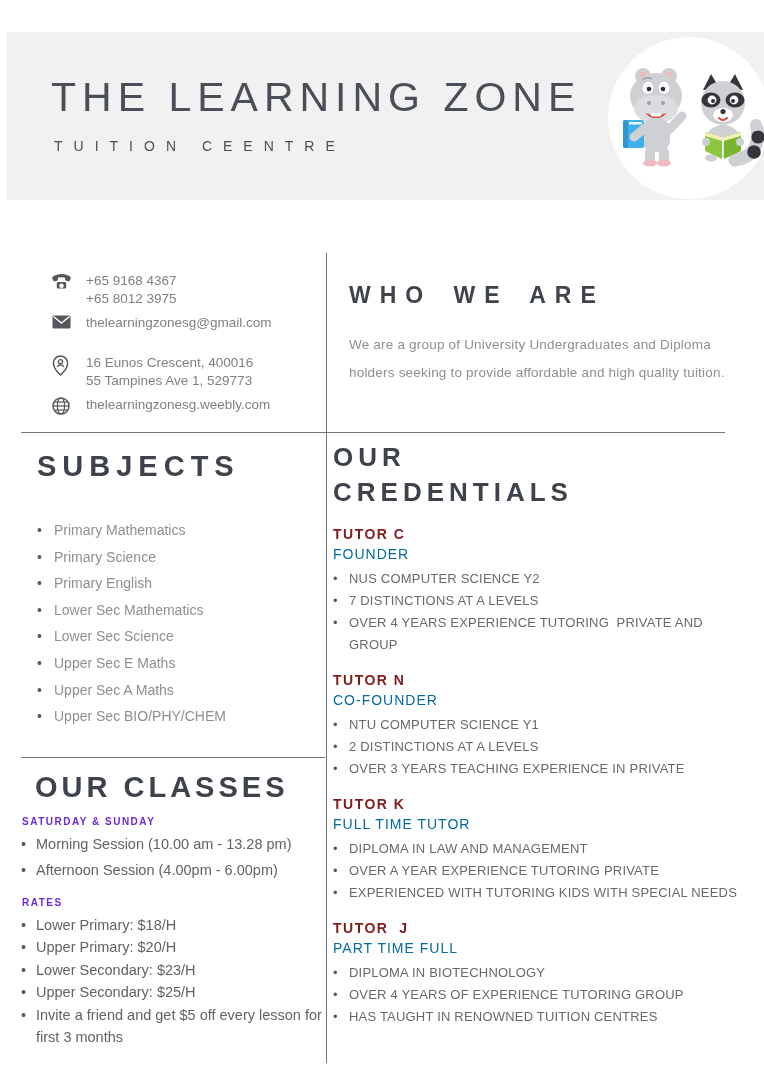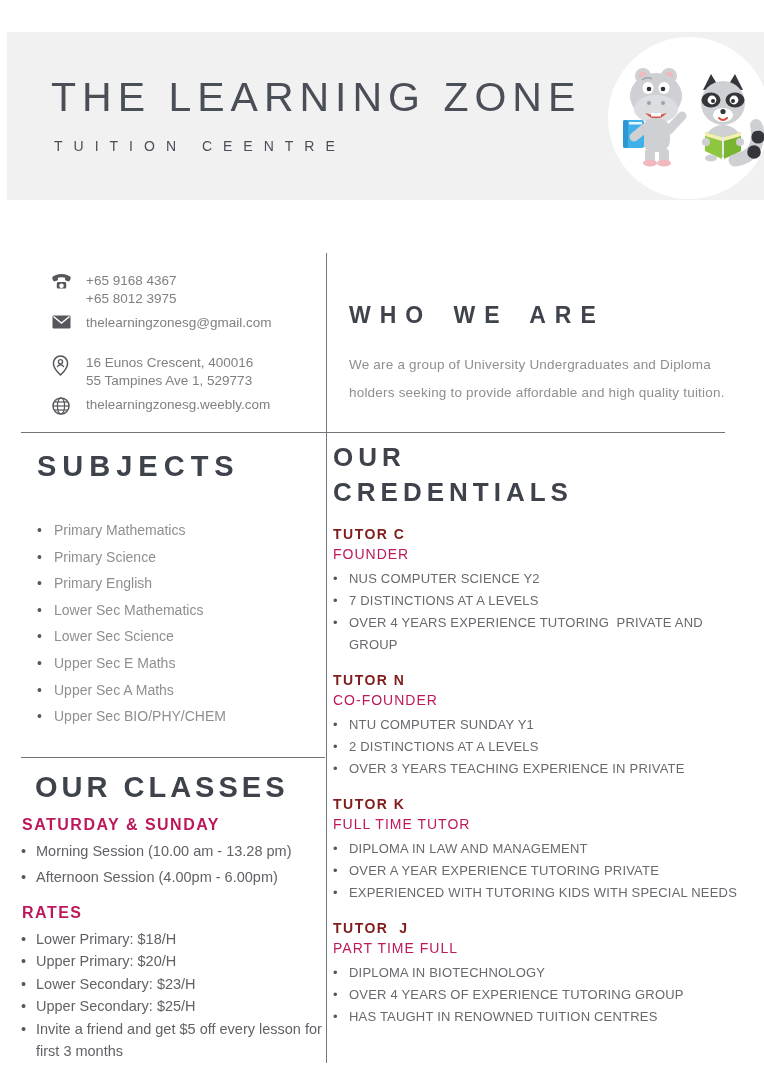--- a/index.html
+++ b/index.html
@@ -21,52 +21,52 @@
 
   
   .contact{position:absolute;left:45px;top:272px;width:265px;font-size:13.5px;color:#7f8083;}
   .c-row{display:flex;align-items:flex-start;margin-bottom:6px;}
   .c-ico{width:34px;flex:0 0 34px;padding-top:1px;color:#55575c;}
   .c-ico svg{display:block;}
   .c-txt{line-height:18px;}
   .c-gap{height:16px;}
 
   
-  .who{position:absolute;left:342px;top:302px;width:402px;}
+  .who{position:absolute;left:342px;top:282px;width:402px;}
   .who h2{margin:0 0 22px 0;font-size:23px;font-weight:700;letter-spacing:9px;word-spacing:6px;color:#3f444c;}
   .who p{margin:0;font-size:13.5px;line-height:28px;color:#8e8f92;letter-spacing:.2px;}
 
   
   .big-h{font-weight:700;color:#3e434b;margin:0;}
 
   
   .subjects{position:absolute;left:30px;top:450px;width:280px;}
   .subjects .big-h{font-size:29px;letter-spacing:6px;margin-bottom:34px;}
   ul.dotlist{list-style:none;margin:0;padding:0;}
   ul.dotlist li{position:relative;padding-left:17px;color:#8e8f92;}
   ul.dotlist li::before{content:"•";position:absolute;left:0;top:0;color:#55585e;}
   .subjects li{font-size:14px;line-height:26.6px;}
 
   
   .classes{position:absolute;left:14px;top:772px;width:312px;}
   .classes .big-h{font-size:29px;letter-spacing:4px;margin:0 0 14px 14px;line-height:30px;}
-  .mini-h{font-size:16px;font-weight:700;letter-spacing:1.5px;color:#be185d;margin:0 0 4px 1px;}
+  .mini-h{font-size:10px;font-weight:700;letter-spacing:1.5px;color:#6d28d9;margin:0 0 4px 1px;}
   .classes ul.dotlist li{padding-left:15px;font-size:14.5px;color:#606266;}
   .classes ul.sched li{line-height:26px;}
   .classes ul.sched{margin-bottom:14px;}
   .classes .mini-h.rates{margin-top:2px;margin-bottom:6px;}
   .classes ul.rates li{line-height:22.4px;}
 
   
   .creds{position:absolute;left:326px;top:440px;width:420px;}
   .creds .big-h{font-size:26px;letter-spacing:5px;line-height:35px;margin-bottom:16px;}
   .creds .big-h span{display:block;}
   .tutor{margin-bottom:16px;}
   .tutor-name{font-size:14px;font-weight:700;letter-spacing:1.5px;color:#7f1d1d;margin:0 0 4px 0;white-space:pre-wrap;}
-  .tutor-role{font-size:14px;letter-spacing:1px;color:#be185d;margin:0 0 6px 0;}
+  .tutor-role{font-size:14px;letter-spacing:1px;color:#0369a1;margin:0 0 6px 0;}
   .tutor ul.dotlist li{font-size:13px;line-height:22px;color:#67696d;letter-spacing:.2px;padding-left:16px;white-space:pre-wrap;}
 </style>
 </head>
 <body>
 
 <div class="page">
 
   <div class="band"></div>
   <div class="title">THE LEARNING ZONE</div>
   <div class="subtitle">TUITION CEENTRE</div>
@@ -236,21 +236,21 @@
           <li>NUS COMPUTER SCIENCE Y2</li>
           <li>7 DISTINCTIONS AT A LEVELS</li>
           <li>OVER 4 YEARS EXPERIENCE TUTORING  PRIVATE AND GROUP</li>
         </ul>
     </div>
 
     <div class="tutor">
       <div class="tutor-name">TUTOR N</div>
       <div class="tutor-role">CO-FOUNDER</div>
       <ul class="dotlist">
-          <li>NTU COMPUTER SUNDAY Y1</li>
+          <li>NTU COMPUTER SCIENCE Y1</li>
           <li>2 DISTINCTIONS AT A LEVELS</li>
           <li>OVER 3 YEARS TEACHING EXPERIENCE IN PRIVATE</li>
         </ul>
     </div>
 
     <div class="tutor">
       <div class="tutor-name">TUTOR K</div>
       <div class="tutor-role">FULL TIME TUTOR</div>
       <ul class="dotlist">
           <li>DIPLOMA IN LAW AND MANAGEMENT</li>

